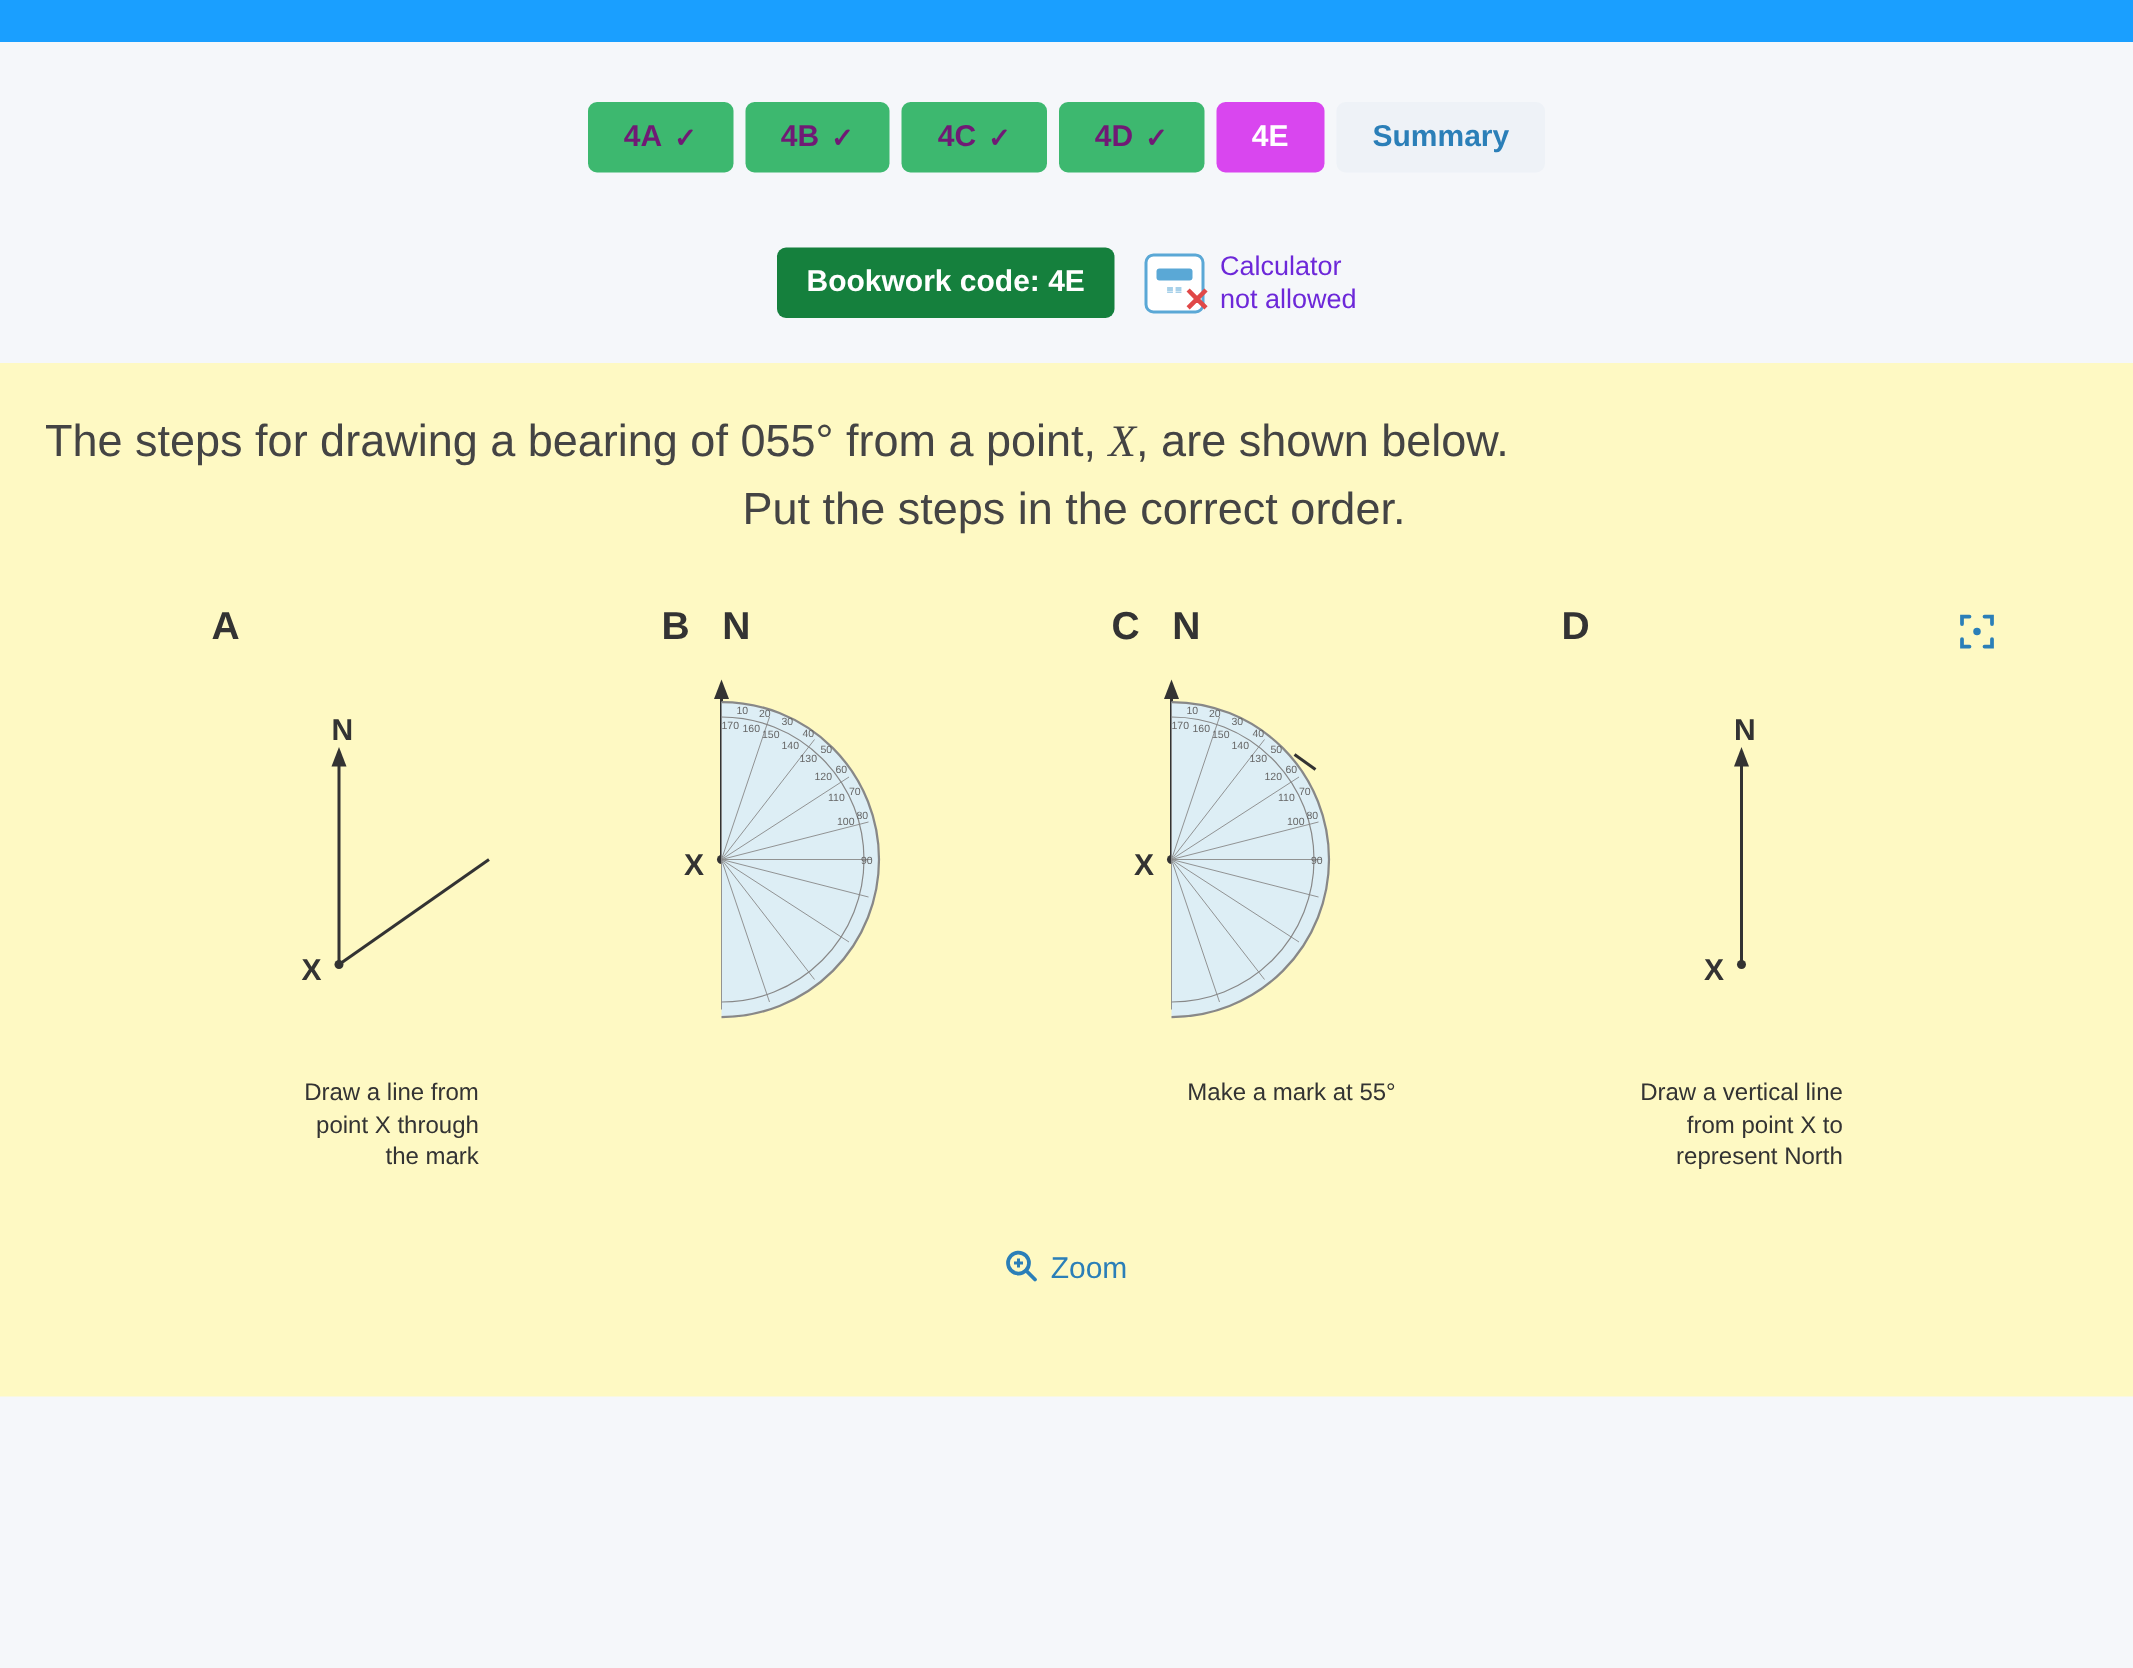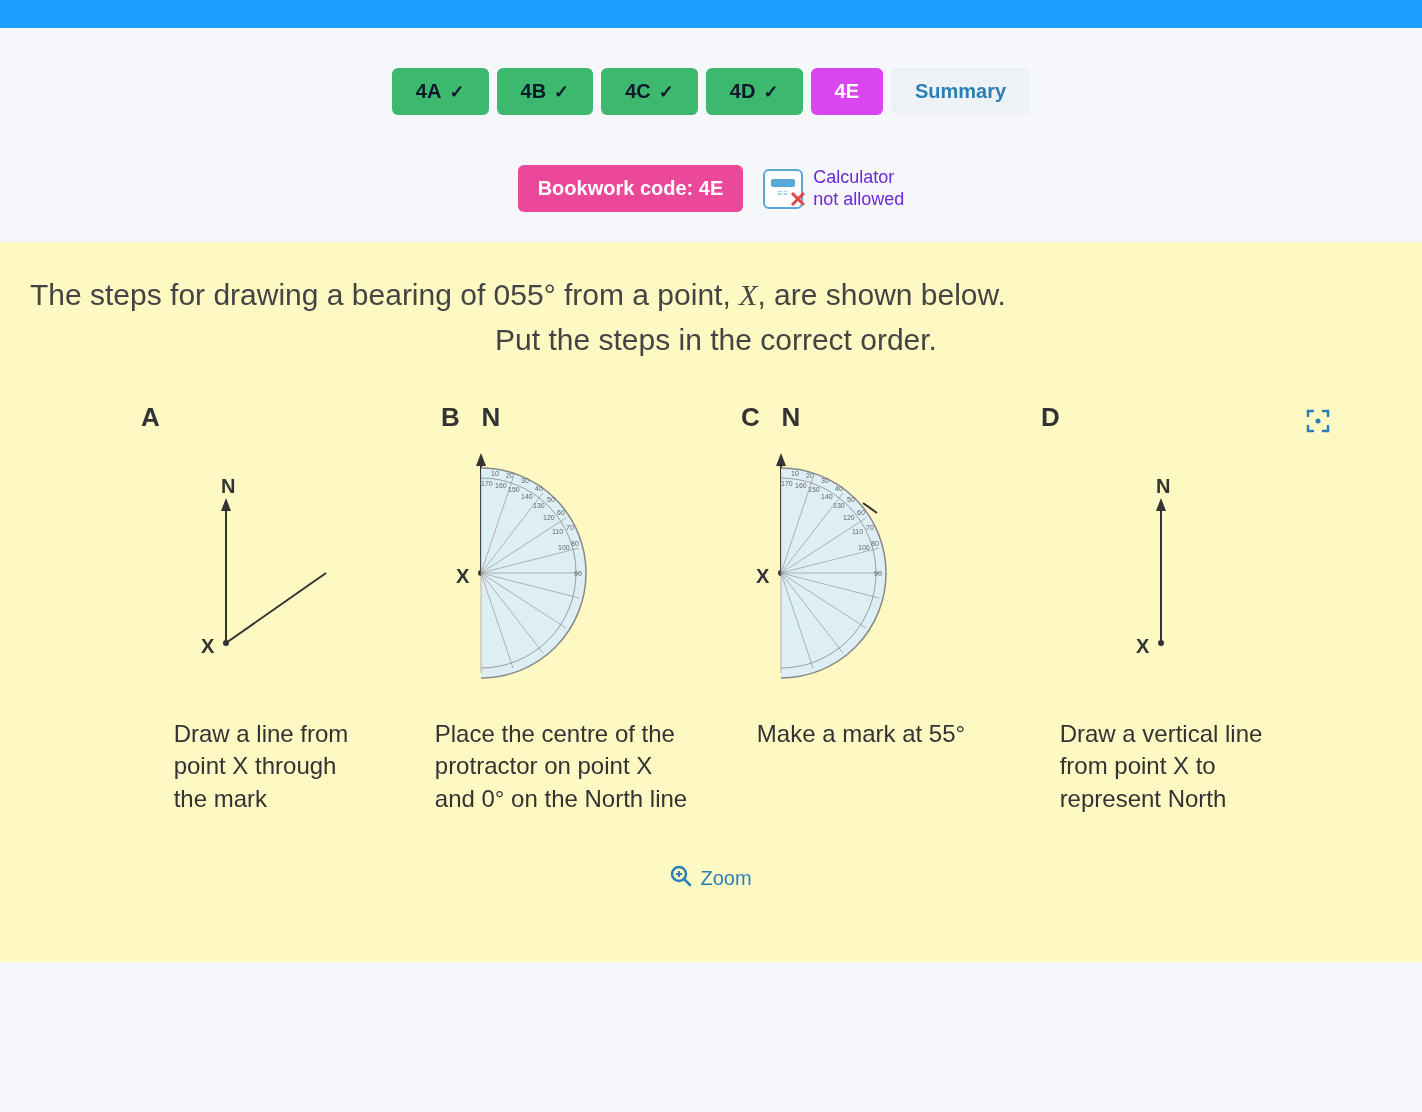--- a/index.html
+++ b/index.html
@@ -24,39 +24,39 @@
       align-items: center;
       gap: 8px;
       padding: 20px 0 30px 0;
       margin-top: 20px;
     }
     .tab {
       padding: 12px 24px;
       border-radius: 6px;
       font-weight: 600;
       font-size: 20px;
-      color: #0f172a;
+      color: #701a75;
       display: flex;
       align-items: center;
       gap: 8px;
       cursor: pointer;
     }
     .tab.completed { background: #3db86f; }
     .tab.current { background: #d946ef; color: white; }
     .tab.summary { background: #eef2f7; color: #2b7fb8; justify-content: center; }
     .check { font-size: 18px; }
     .info-row {
       display: flex;
       justify-content: center;
       align-items: center;
       gap: 20px;
       padding: 20px 0 30px 0;
     }
     .code-badge {
-      background: #ec4899;
+      background: #15803d;
       color: white;
       padding: 12px 20px;
       border-radius: 6px;
       font-weight: 600;
       font-size: 20px;
     }
     .calc-info {
       display: flex;
       align-items: center;
       gap: 10px;
@@ -130,23 +130,23 @@
     }
     .step-diagram {
       width: 220px;
       height: 260px;
       display: flex;
       align-items: center;
       justify-content: center;
       margin-bottom: 15px;
     }
     .step-caption {
-      font-size: 24px;
+      font-size: 16px;
       color: #333;
-      text-align: left;
+      text-align: right;
       line-height: 1.35;
       font-weight: 500;
     }
     .focus-icon {
       position: absolute;
       right: 70px;
       top: 45px;
       width: 28px;
       height: 28px;
       cursor: pointer;
@@ -275,23 +275,20 @@
                 <text x="44" y="40">160</text>
                 <text x="57" y="44">150</text>
               <text x="70" y="51">140</text>
                 <text x="82" y="60">130</text>
                 <text x="92" y="72">120</text>
               <text x="101" y="86">110</text>
                 <text x="107" y="102">100</text>
             </g>
           </svg>
         </div>
-        <div class="step-caption" style="white-space:pre-line">Place the centre of the
-protractor on point X
-and 0° on the North line</div>
       </div>
 
       <div class="step-card">
         <div class="step-label">
           <span>C</span>&nbsp;&nbsp;&nbsp;N
         </div>
         <div class="step-diagram">
           <svg width="220" height="250" viewBox="0 0 220 250">
             <line x1="30" y1="125" x2="30" y2="10" stroke="#333" stroke-width="2"></line>
             <polygon points="30,5 25,18 35,18" fill="#333"></polygon>

